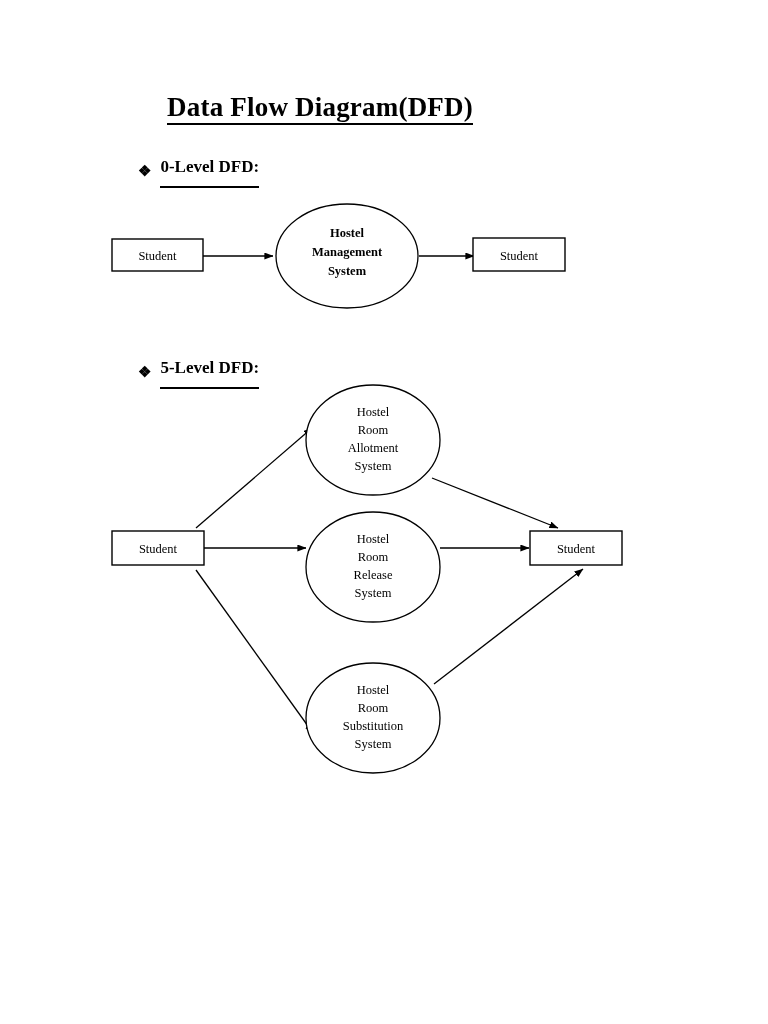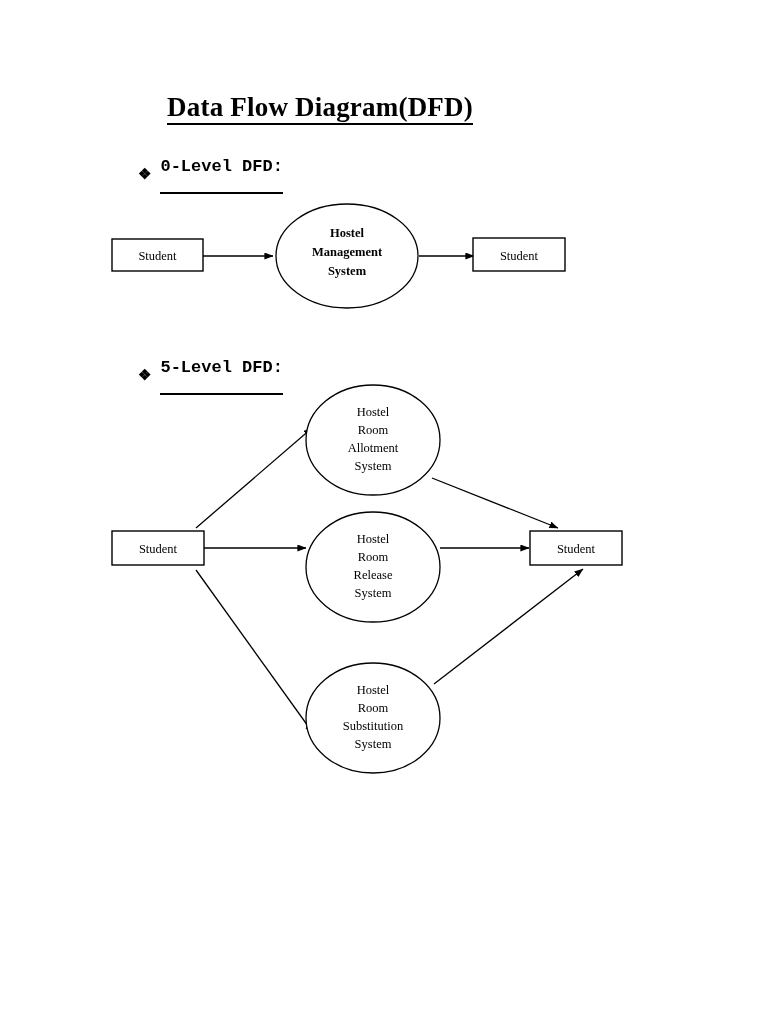--- a/index.html
+++ b/index.html
@@ -45,22 +45,21 @@
     font-weight: bold;
   }
   .section-head .bullet {
     font-size: 15px;
     line-height: 1;
     display: inline-block;
     transform: translateY(-1px);
   }
   .section-head .label {
     border-bottom: 2px solid #000;
-    padding-bottom: 16px;
-    font-family: Liberation Mono, monospace;
+    padding-bottom: 9px;
   }
   #head-level0 { left: 138px; top: 157px; }
   #head-level1 { left: 138px; top: 358px; }
 
   .diagram {
     position: absolute;
     left: 0;
     top: 0;
   }
   svg { display: block; }

